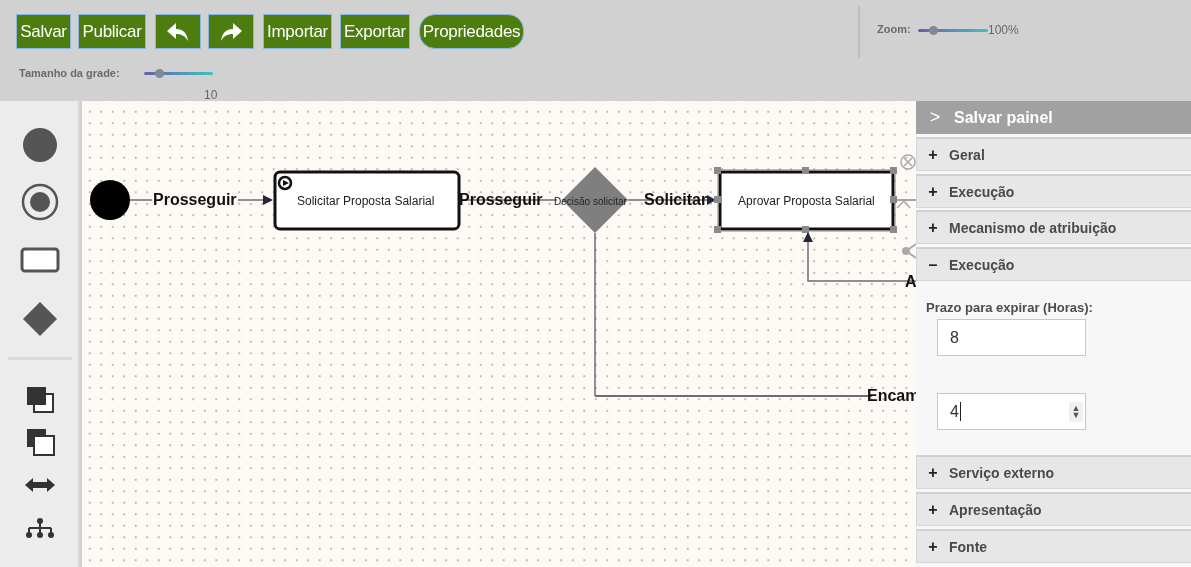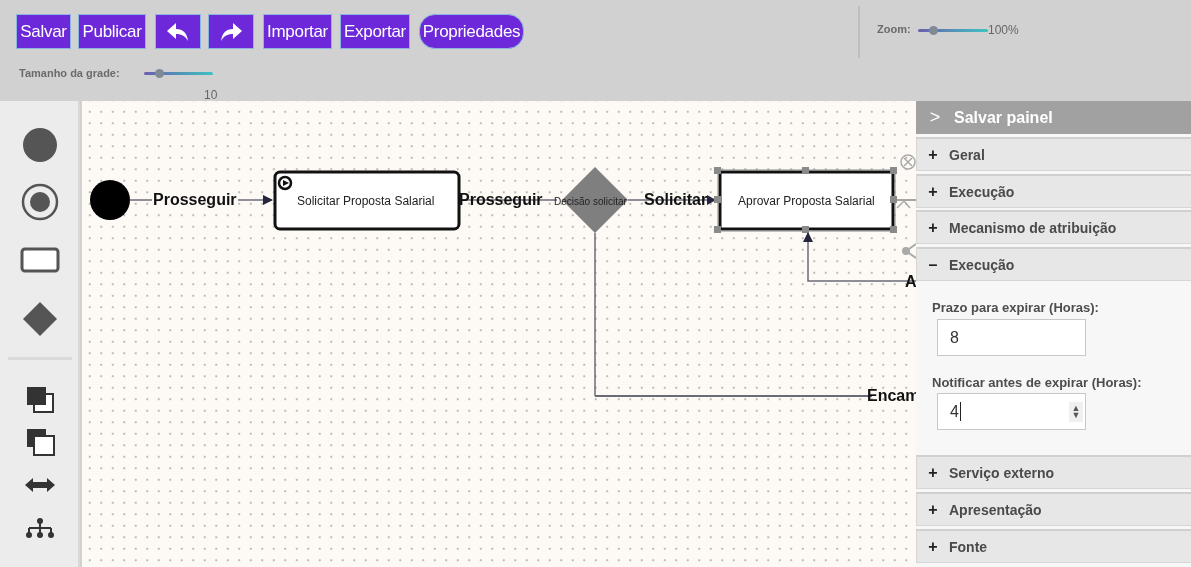--- a/index.html
+++ b/index.html
@@ -1,18 +1,18 @@
 <!DOCTYPE html>
 <html><head>
 <meta charset="utf-8">
 <style>
   * { box-sizing: border-box; margin: 0; padding: 0; }
   html, body { width: 1191px; height: 567px; overflow: hidden; background: #d1d1d1; font-family: "Liberation Sans", sans-serif; }
   .toolbar { position: absolute; left: 0; top: 0; width: 1191px; height: 101px; background: #d1d1d1; }
-  .tb-btn { position: absolute; top: 14px; height: 35px; background: #6d28d9; border: 1px solid #8bb6de; color: #fff; font-size: 17px; display: flex; align-items: center; justify-content: center; white-space: nowrap; cursor: pointer; letter-spacing: -0.3px; }
+  .tb-btn { position: absolute; top: 14px; height: 35px; background: #4d7c0f; border: 1px solid #8bb6de; color: #fff; font-size: 17px; display: flex; align-items: center; justify-content: center; white-space: nowrap; cursor: pointer; letter-spacing: -0.3px; }
   .tb-btn svg { width: 26px; height: 22px; }
   .tb-sep { position: absolute; left: 858px; top: 6px; width: 2px; height: 52px; background: #bdbdbd; }
   .label-sm { position: absolute; font-size: 11px; color: #6b6b6b; font-weight: bold; }
   .val-sm { position: absolute; font-size: 12px; color: #666; }
   .slider { position: absolute; height: 3px; background: linear-gradient(90deg, #6a5fb0, #3cc4bf); border-radius: 2px; }
   .slider-knob { position: absolute; top: -3px; width: 9px; height: 9px; border-radius: 50%; background: #808a94; }
 
   .palette { position: absolute; left: 0; top: 101px; width: 80px; height: 466px; background: #ececec; border-right: 2px solid #d8d8d8; }
   .pal-item { position: absolute; left: 20px; width: 40px; height: 40px; display: flex; align-items: center; justify-content: center; cursor: pointer; }
   .pal-sep { position: absolute; left: 8px; top: 256px; width: 64px; height: 3px; background: #dadada; }
@@ -20,21 +20,21 @@
   .canvas { position: absolute; left: 82px; top: 101px; width: 834px; height: 466px; background-color: #fdf9f5;
     background-image: radial-gradient(#b8b8b8 0.8px, transparent 1px); background-size: 11.5px 11.5px; background-position: 2px 5px; overflow: hidden; }
   .canvas svg.diagram { position: absolute; left: 0; top: 0; }
 
   .panel { position: absolute; left: 916px; top: 101px; width: 275px; height: 466px; background: #f7f7f7; }
   .panel-head { position: absolute; left: 0; top: 0; width: 275px; height: 33px; background: #a1a1a1; color: #fff; font-weight: bold; font-size: 16px; display: flex; align-items: center; cursor: pointer; }
   .panel-head .chev { width: 38px; text-align: center; font-size: 18px; font-weight: normal; }
   .section { position: absolute; left: 0; width: 275px; height: 34px; background: #e7e7e7; border-top: 2px solid #d0d0d0; border-bottom: 1px solid #d6d6d6; border-left: 1px solid #d6d6d6; display: flex; align-items: center; cursor: pointer; }
   .section .sym { width: 32px; text-align: center; font-size: 16px; font-weight: bold; color: #222; }
   .section .lbl { font-size: 14px; font-weight: bold; color: #4a4a4a; }
-  .field-label { position: absolute; left: 16px; font-size: 13px; font-weight: bold; color: #4d4d4d; }
+  .field-label { position: absolute; left: 10px; font-size: 13px; font-weight: bold; color: #4d4d4d; }
   .field { position: absolute; left: 21px; width: 149px; height: 37px; border: 1px solid #c8c8c8; background: #fff; font-size: 16px; color: #333; padding-left: 12px; display: flex; align-items: center; }
   .spinner { position: absolute; right: 2px; top: 8px; width: 14px; height: 20px; background: #f0f0f0; font-size: 9px; color: #555; display: flex; flex-direction: column; align-items: center; justify-content: center; line-height: 7px; }
   .caret { display: inline-block; width: 1px; height: 19px; background: #222; margin-left: 1px; }
 </style>
 </head>
 <body>
 
 <div class="toolbar">
   <div class="tb-btn" style="left:16px;width:55px;">Salvar</div>
   <div class="tb-btn" style="left:78px;width:68px;">Publicar</div>
@@ -204,21 +204,20 @@
   </div>
   <div class="section" style="top:146px;">
     <span class="sym">–</span>
     <span class="lbl">Execução</span>
   </div>
 
   <span class="field-label" style="top:199px;">Prazo para expirar (Horas):</span>
   <div class="field" style="top:218px;">
     <span>8</span>
   </div>
-  <span class="field-label" style="top:274px;">Notificar antes de expirar (Horas):</span>
   <div class="field" style="top:292px;">
     <span>4</span>
       <span class="caret"></span>
     <div class="spinner">
         <span>▲</span>
         <span>▼</span>
       </div>
   </div>
 
   <div class="section" style="top:354px;">

